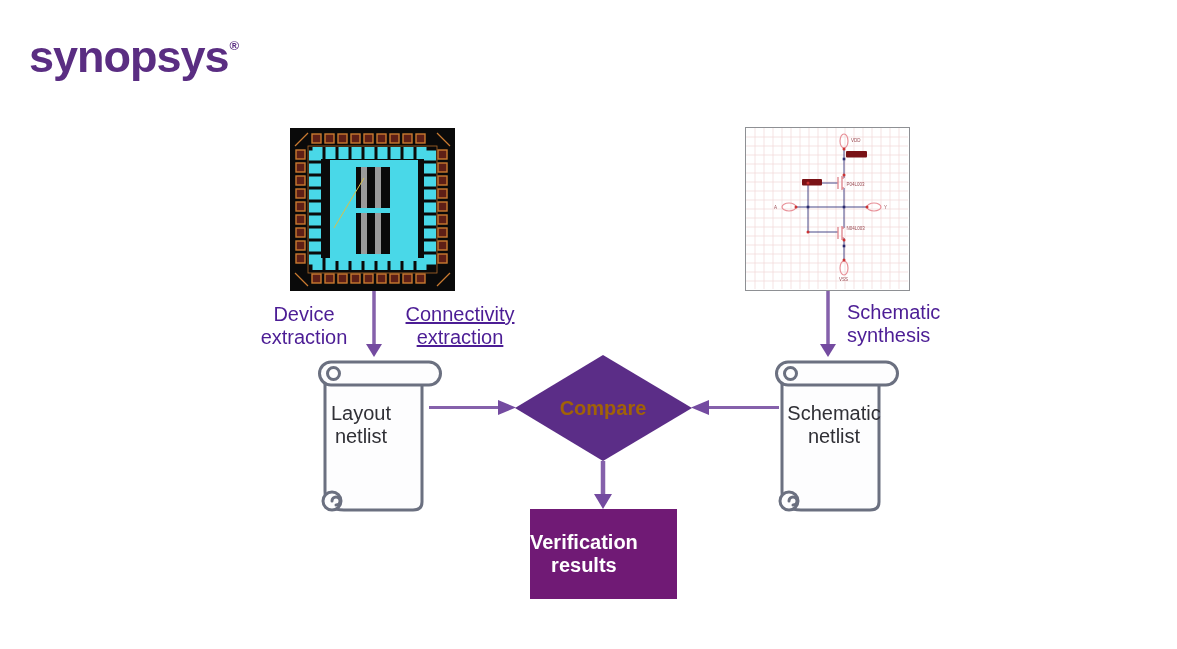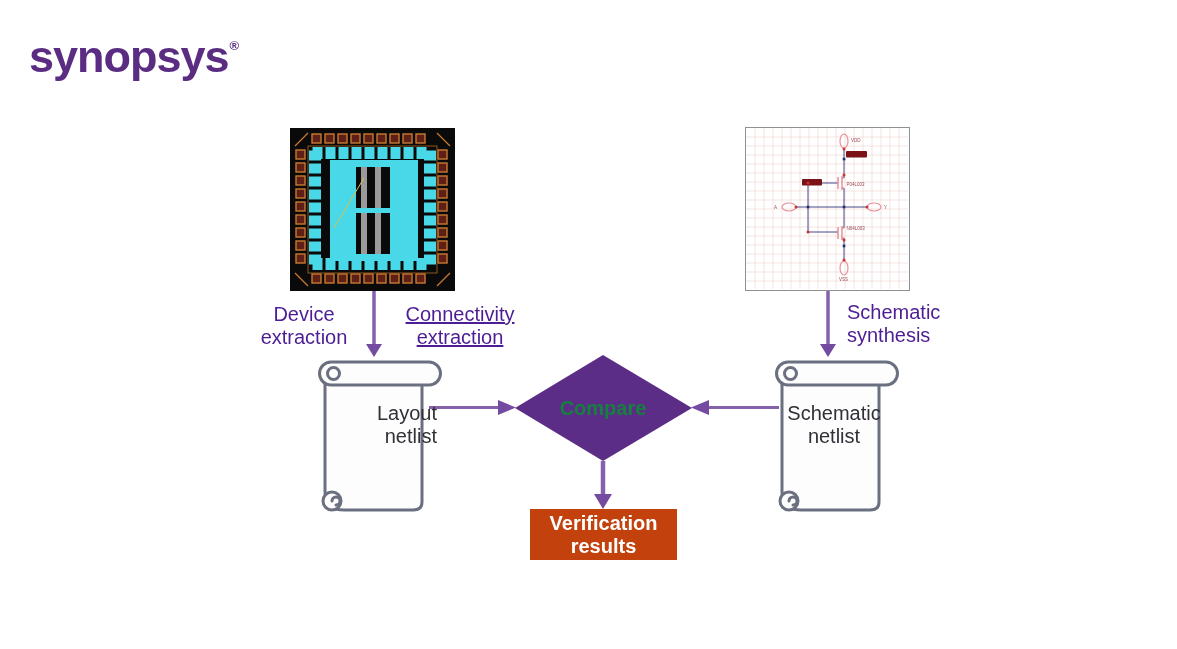--- a/index.html
+++ b/index.html
@@ -20,26 +20,26 @@
   .head{fill:#744ba0;stroke:none;}
   .scroll{fill:#fdfdfe;stroke:#6b7080;stroke-width:3;stroke-linejoin:round;stroke-linecap:round;}
   .diamond{fill:#5b2d87;stroke:none;}
   
   .lbl{position:absolute;color:#4c1d95;font-size:20px;line-height:23px;
        white-space:pre-line;}
   .center{text-align:center;}
   #lbl-device{left:245px;top:303px;width:118px;}
   #lbl-conn{left:396px;top:303px;width:128px;text-decoration:underline;}
   #lbl-schsyn{left:847px;top:301px;width:120px;text-align:left;}
-  #lbl-layoutnet{left:317px;top:402px;width:120px;color:#303036;text-align:right;}
+  #lbl-layoutnet{left:301px;top:402px;width:120px;color:#303036;}
   #lbl-schemnet{left:774px;top:402px;width:120px;color:#303036;}
-  #lbl-compare{left:543px;top:397px;width:120px;color:#15803d;font-weight:700;}
-  
-  #results-box{position:absolute;left:530px;top:509px;width:147px;height:51px;
-               background:#c2410c;display:flex;align-items:center;justify-content:center;}
+  #lbl-compare{left:543px;top:397px;width:120px;color:#a16207;font-weight:700;}
+  
+  #results-box{position:absolute;left:530px;top:509px;width:147px;height:90px;
+               background:#701a75;display:flex;align-items:center;justify-content:flex-start;}
   #results-box .lbl2{color:#fff;font-weight:700;font-size:20px;line-height:23px;
                      text-align:center;white-space:pre-line;}
   svg text{font-family:"Liberation Sans",sans-serif;}
 </style>
 </head>
 <body>
 
 <div id="slide">
 
   <div id="logo"><span>synopsys</span><span class="reg">®</span></div>

